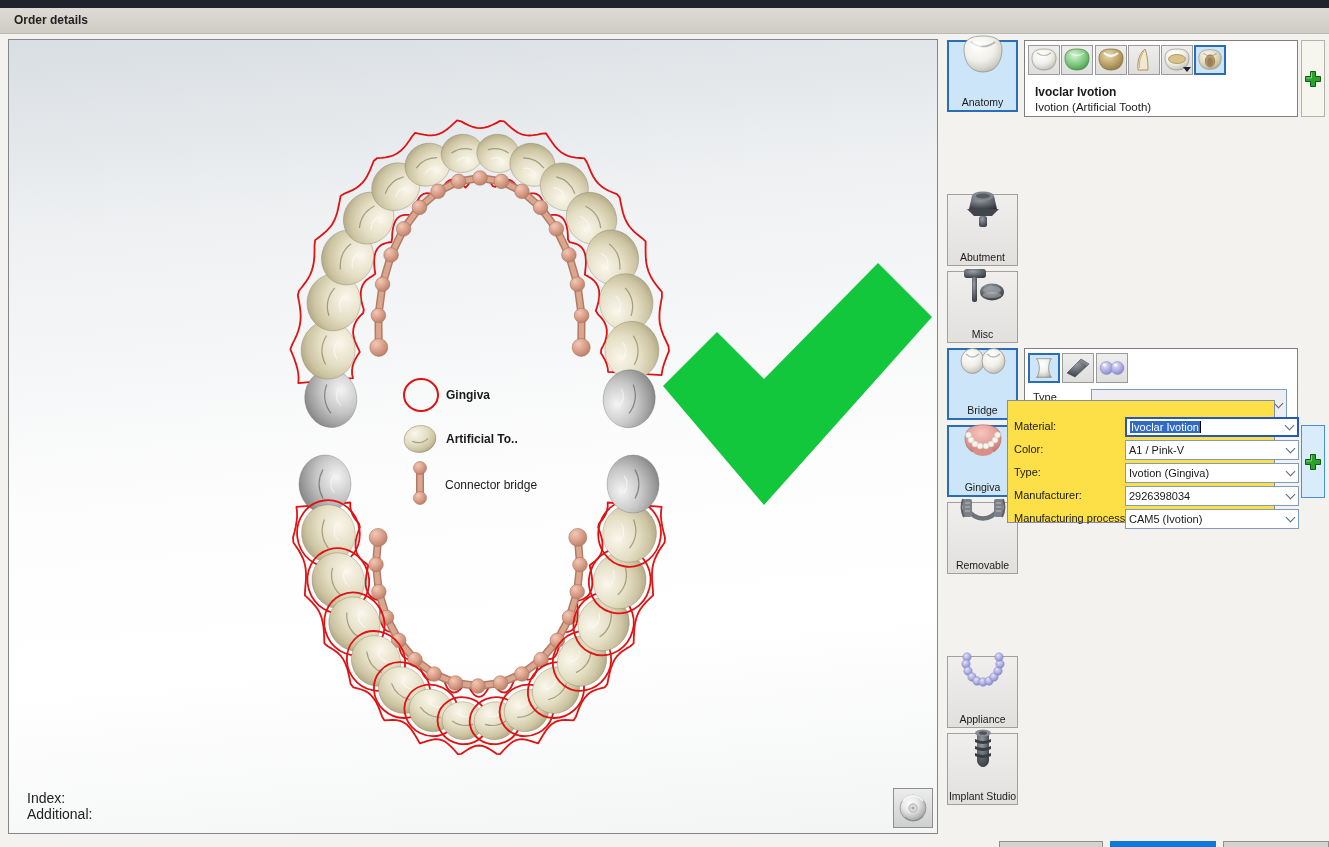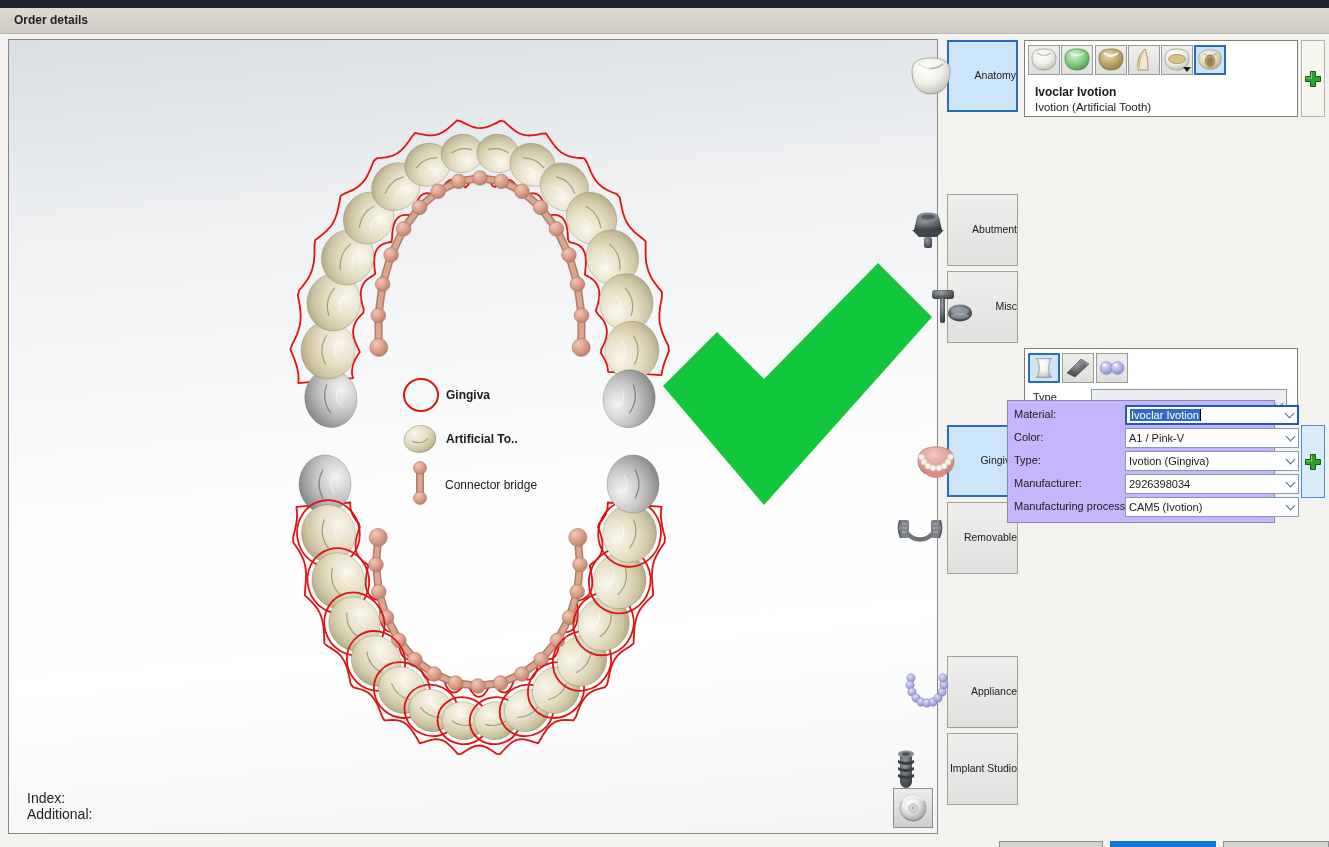--- a/index.html
+++ b/index.html
@@ -21,21 +21,21 @@
   .legend-label{position:absolute;font-size:12px;white-space:nowrap;}
   .legend-label.b{font-weight:bold;}
   .idx{position:absolute;left:18px;font-size:14px;color:#222;}
   .disc-btn{position:absolute;left:884px;top:748px;width:38px;height:38px;
             border:1px solid #8f8f8f;background:linear-gradient(#ececec,#cfcfcf);
             display:flex;align-items:center;justify-content:center;}
 
   
   .side-btn{position:absolute;left:947px;width:71px;height:72px;box-sizing:border-box;
             background:linear-gradient(#f0efed,#e1e0de);border:1px solid #a0a09c;
-            display:flex;flex-direction:row;align-items:center;justify-content:flex-end;
+            display:flex;flex-direction:column;align-items:center;justify-content:flex-end;
             padding-bottom:1px;cursor:pointer;gap:20px;}
   .side-btn .ic{flex:1;display:flex;align-items:center;justify-content:center;width:100%;}
   .side-btn .lbl{font-size:10.5px;white-space:nowrap;line-height:13px;}
   .side-btn.sel{background:#cde5f8;border:2px solid #2a6cb5;}
   .side-btn.dis .lbl{color:#9aa0a8;}
 
   
   .panel{position:absolute;left:1024px;width:274px;height:77px;background:#fff;
          border:1px solid #7f7f7f;box-sizing:border-box;}
   .mini{position:absolute;top:4px;width:32px;height:30px;box-sizing:border-box;
@@ -59,21 +59,21 @@
   .combo .cval{flex:1;padding:0 3px;white-space:nowrap;overflow:hidden;line-height:16px;}
   .combo .chevbox{width:15px;display:flex;align-items:center;justify-content:center;}
   .chev{width:6px;height:6px;border-right:1.6px solid #55687f;border-bottom:1.6px solid #55687f;
         transform:rotate(45deg);margin-top:-3px;}
   .combo.gray{background:#ededf2;}
   .combo.focused{border:2px solid #2456c4;}
   .cval .hl{background:#316ac5;color:#fff;padding:0 1px;border-right:1px solid #000;}
 
   
   #popup{position:absolute;left:1007px;top:400px;width:268px;height:123px;z-index:50;
-         background:#c4b5fd;border:1px solid #8a8aa0;box-sizing:border-box;padding-top:2px;}
+         background:#fde047;border:1px solid #8a8aa0;box-sizing:border-box;padding-top:14px;}
   .prow{position:relative;height:20px;margin:2px 4px 3px 4px;}
   .prow .plabel{position:absolute;left:2px;top:3px;font-size:11px;white-space:nowrap;}
   .prow .combo{position:absolute;left:113px;top:0;width:174px;height:20px;}
 
   
   .cutbtn{position:absolute;top:841px;height:6px;box-sizing:border-box;}
   .cutbtn.g{background:#d5d3cf;border:1px solid #8f8f8f;border-bottom:none;}
   .cutbtn.b{background:#1079d8;}
 </style>
 </head>
@@ -491,20 +491,31 @@
         <rect x="5" y="5" width="22" height="9" rx="3" fill="url(#gDark)"></rect>
         <rect x="13" y="13" width="5" height="25" rx="2" fill="url(#gDark)"></rect>
         <ellipse cx="33" cy="28" rx="12" ry="8.5" fill="url(#gDark)"></ellipse>
         <ellipse cx="33" cy="26" rx="9" ry="4" fill="#9aa0a6" opacity="0.7"></ellipse>
         <ellipse cx="33" cy="31" rx="9.5" ry="3" fill="#c8cdd2" opacity="0.4"></ellipse>
       </svg>
     </span>
     <span class="lbl">Misc</span>
   </div>
 
+  <div class="side-btn sel" style="top:348px">
+    <span class="ic">
+      <svg width="48" height="44" viewBox="0 0 48 44">
+        <ellipse cx="13.5" cy="21" rx="11.5" ry="12.5" fill="url(#gWhiteTooth)" stroke="#98978d" stroke-width="0.8"></ellipse>
+        <ellipse cx="34.5" cy="21" rx="11.5" ry="12.5" fill="url(#gWhiteTooth)" stroke="#98978d" stroke-width="0.8"></ellipse>
+        <path d="M7,14 Q13.5,20 20,14" fill="none" stroke="rgba(90,90,80,.4)" stroke-width="1.4"></path>
+        <path d="M28,14 Q34.5,20 41,14" fill="none" stroke="rgba(90,90,80,.4)" stroke-width="1.4"></path>
+      </svg>
+    </span>
+    <span class="lbl">Bridge</span>
+  </div>
 
   <div class="side-btn sel" style="top:425px">
     <span class="ic">
       <svg width="48" height="44" viewBox="0 0 48 44">
         <path d="M7,16 C10,5 38,5 41,16 C44,24 40,33 34,35 C28,30 20,30 14,35 C8,33 4,24 7,16 Z" fill="url(#gPink)" stroke="#b06a62" stroke-width="0.6"></path>
         <ellipse cx="24" cy="34" rx="10" ry="5" fill="#d98e86"></ellipse>
         <circle cx="9.5" cy="18" r="3" fill="#f6f4ec" stroke="#c9c7ba" stroke-width="0.5"></circle>
         <circle cx="12" cy="23" r="3" fill="#f6f4ec" stroke="#c9c7ba" stroke-width="0.5"></circle>
         <circle cx="16" cy="27" r="3" fill="#f6f4ec" stroke="#c9c7ba" stroke-width="0.5"></circle>
         <circle cx="21" cy="29" r="3" fill="#f6f4ec" stroke="#c9c7ba" stroke-width="0.5"></circle>

